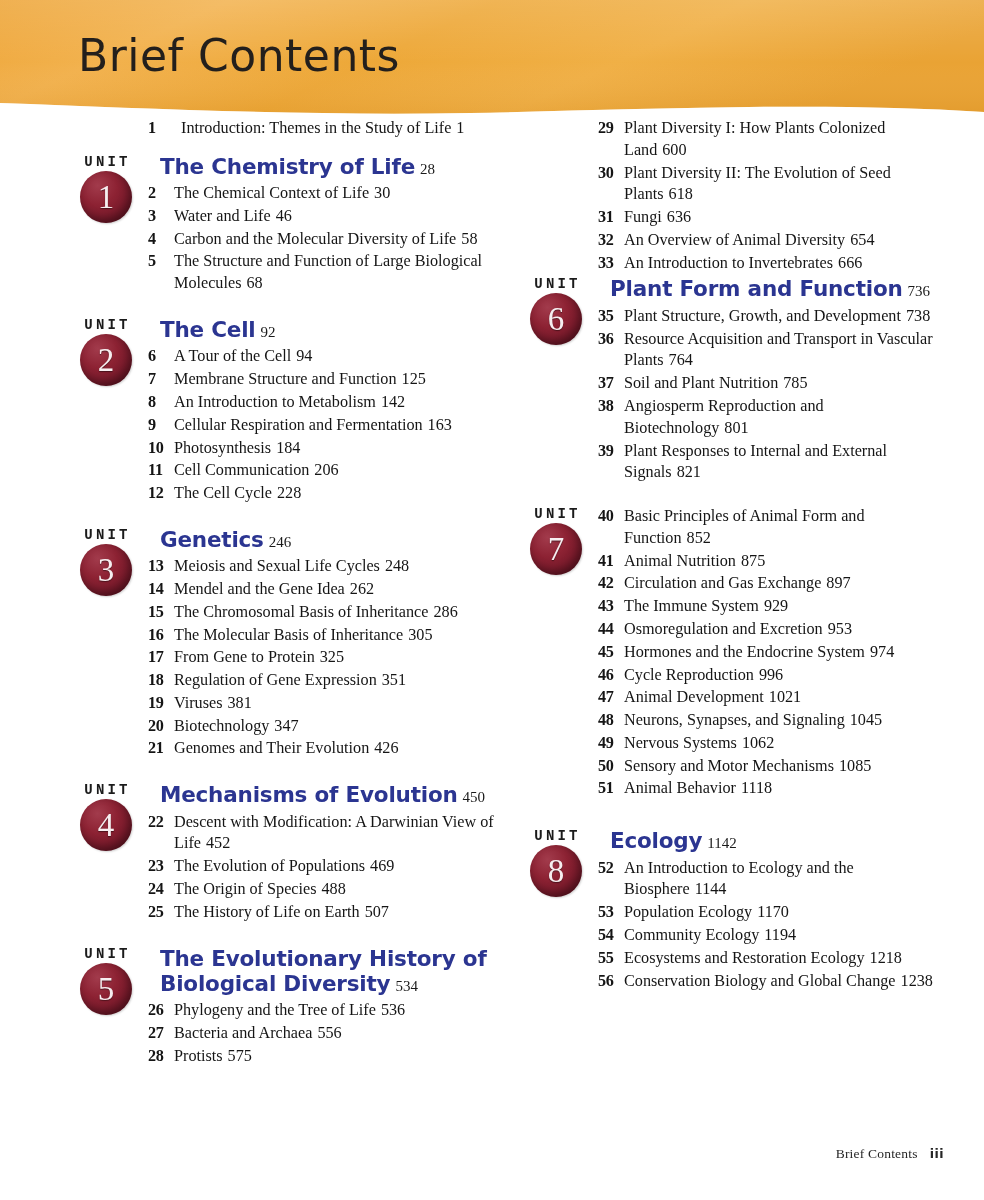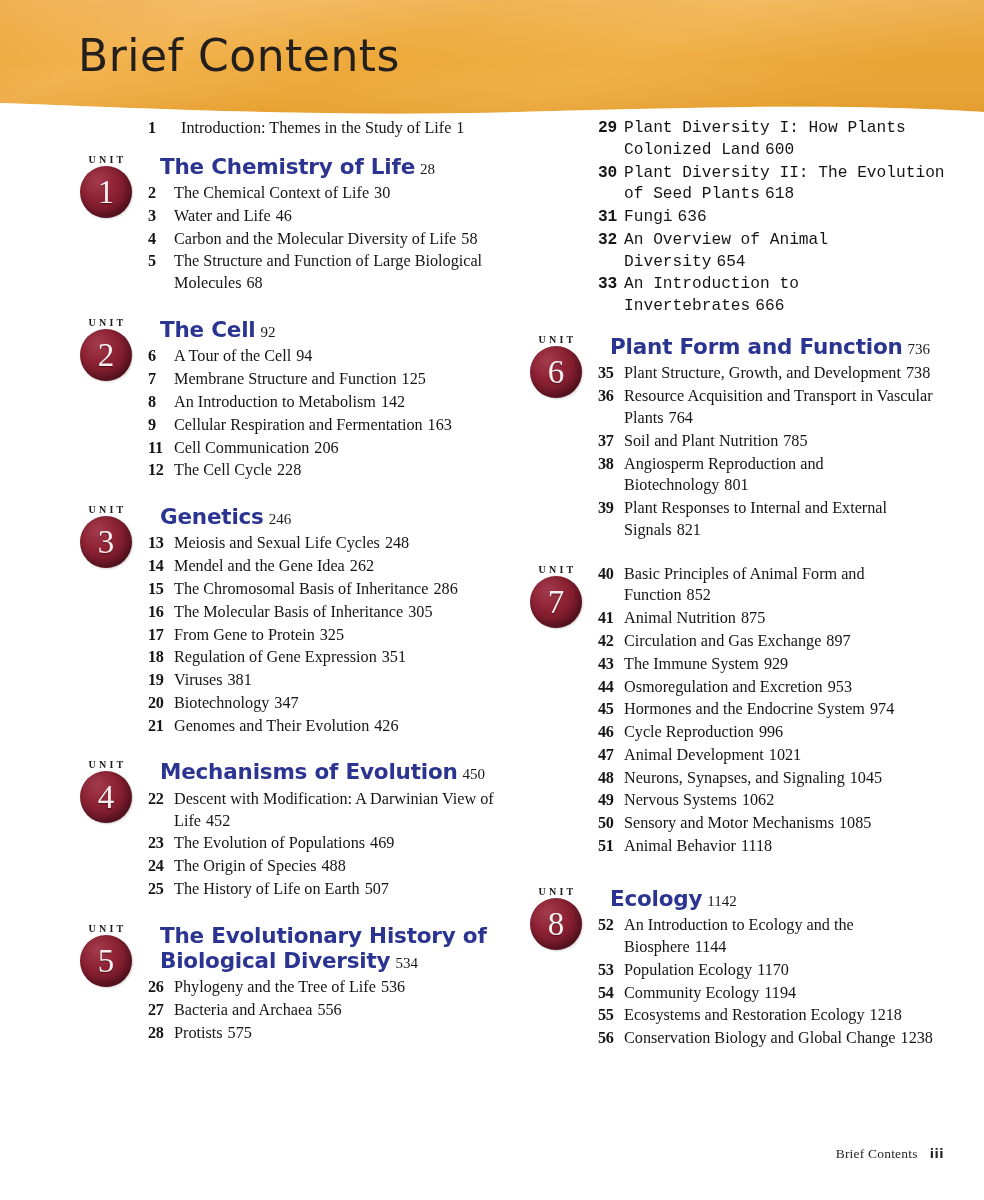--- a/index.html
+++ b/index.html
@@ -40,22 +40,22 @@
   .unit{
     position:relative;
     margin-bottom:6px;
   }
   .unit-badge{
     position:absolute;left:0;top:0;width:72px;
     text-align:center;
     user-select:none;
   }
   .unit-word{
-    font-family:Liberation Serif, serif;
-    font-size:10px;
+    font-family:Liberation Mono, monospace;
+    font-size:14px;
     letter-spacing:3.2px;
     color:#1b1b1b;
     font-weight:600;
     display:block;
     margin-left:3px;
     margin-bottom:1px;
   }
   .unit-circle{
     width:52px;height:52px;border-radius:50%;
     margin:0 auto;
@@ -120,22 +120,21 @@
   
   .solo{
     padding-left:78px;
     margin-bottom:14px;
   }
   .solo .chapter .num{ min-width:33px; flex:0 0 33px; }
 
   
   .orphan{
     padding-left:78px;
-    margin-bottom:16px;
-    font-family:Liberation Mono, monospace;
+    margin-bottom:2px;
   }
   .sp-md{ height:16px; }
   .sp-lg{ height:22px; }
 
   
   .footer{
     position:absolute;
     right:40px;bottom:38px;
     font-family:"Liberation Serif", serif;
     font-size:13.5px;
@@ -237,20 +236,24 @@
               <span class="num">7</span>
               <span class="ttl"><span>Membrane Structure and Function</span><span class="pg">125</span></span>
             </li>
           <li class="chapter">
               <span class="num">8</span>
               <span class="ttl"><span>An Introduction to Metabolism</span><span class="pg">142</span></span>
             </li>
           <li class="chapter">
               <span class="num">9</span>
               <span class="ttl"><span>Cellular Respiration and Fermentation</span><span class="pg">163</span></span>
+            </li>
+          <li class="chapter">
+              <span class="num">10</span>
+              <span class="ttl"><span>Photosynthesis</span><span class="pg">184</span></span>
             </li>
           <li class="chapter">
               <span class="num">11</span>
               <span class="ttl"><span>Cell Communication</span><span class="pg">206</span></span>
             </li>
           <li class="chapter">
               <span class="num">12</span>
               <span class="ttl"><span>The Cell Cycle</span><span class="pg">228</span></span>
             </li>
         </ul>

